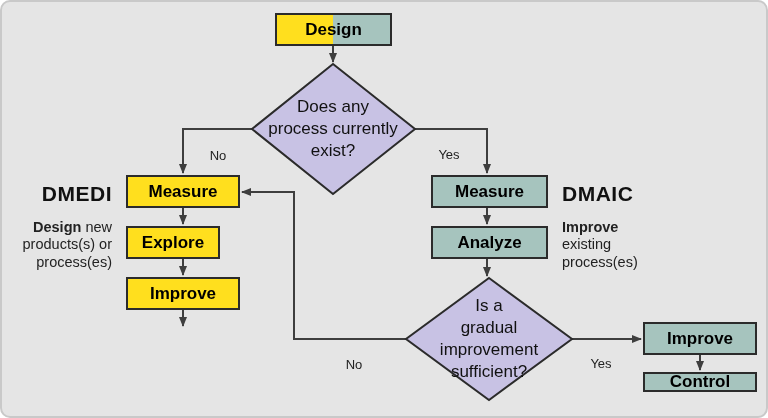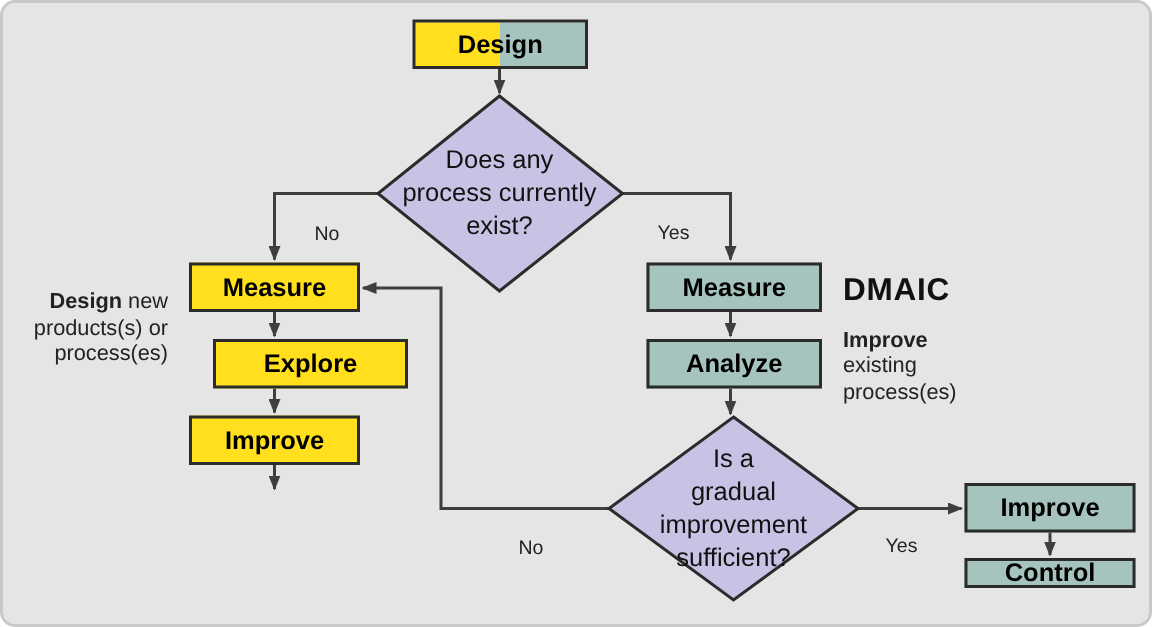--- a/index.html
+++ b/index.html
@@ -137,21 +137,21 @@
 sufficient?</div>
 
   <span class="edge-label" style="left:196px; top:106px;">No</span>
   <span class="edge-label" style="left:427px; top:105px;">Yes</span>
   <span class="edge-label" style="left:332px; top:315px;">No</span>
   <span class="edge-label" style="left:579px; top:314px;">Yes</span>
 
   <div class="node yellow" style="left:124px; top:173px; width:114px; height:33px;">
     <span>Measure</span>
   </div>
-  <div class="node yellow" style="left:140px; top:224px; width:130px; height:33px;">
+  <div class="node yellow" style="left:124px; top:224px; width:94px; height:33px;">
     <span>Explore</span>
   </div>
   <div class="node yellow" style="left:124px; top:275px; width:114px; height:33px;">
     <span>Improve</span>
   </div>
 
   <div class="node teal" style="left:429px; top:173px; width:117px; height:33px;">
     <span>Measure</span>
   </div>
   <div class="node teal" style="left:429px; top:224px; width:117px; height:33px;">
@@ -159,20 +159,21 @@
   </div>
 
   <div class="node teal" style="left:641px; top:320px; width:114px; height:33px;">
     <span>Improve</span>
   </div>
   <div class="node teal" style="left:641px; top:370px; width:114px; height:20px;">
     <span>Control</span>
   </div>
 
   <div class="legend right-align" style="left:8px; top:179px; width:102px;">
+    <div class="legend-title">DMEDI</div>
     <div class="legend-text"><span class="kw">Design</span><span> new
 products(s) or
 process(es)</span></div>
   </div>
 
   <div class="legend" style="left:560px; top:179px; width:140px;">
     <div class="legend-title">DMAIC</div>
     <div class="legend-text"><span class="kw block">Improve</span><span>existing
 process(es)</span></div>
   </div>

